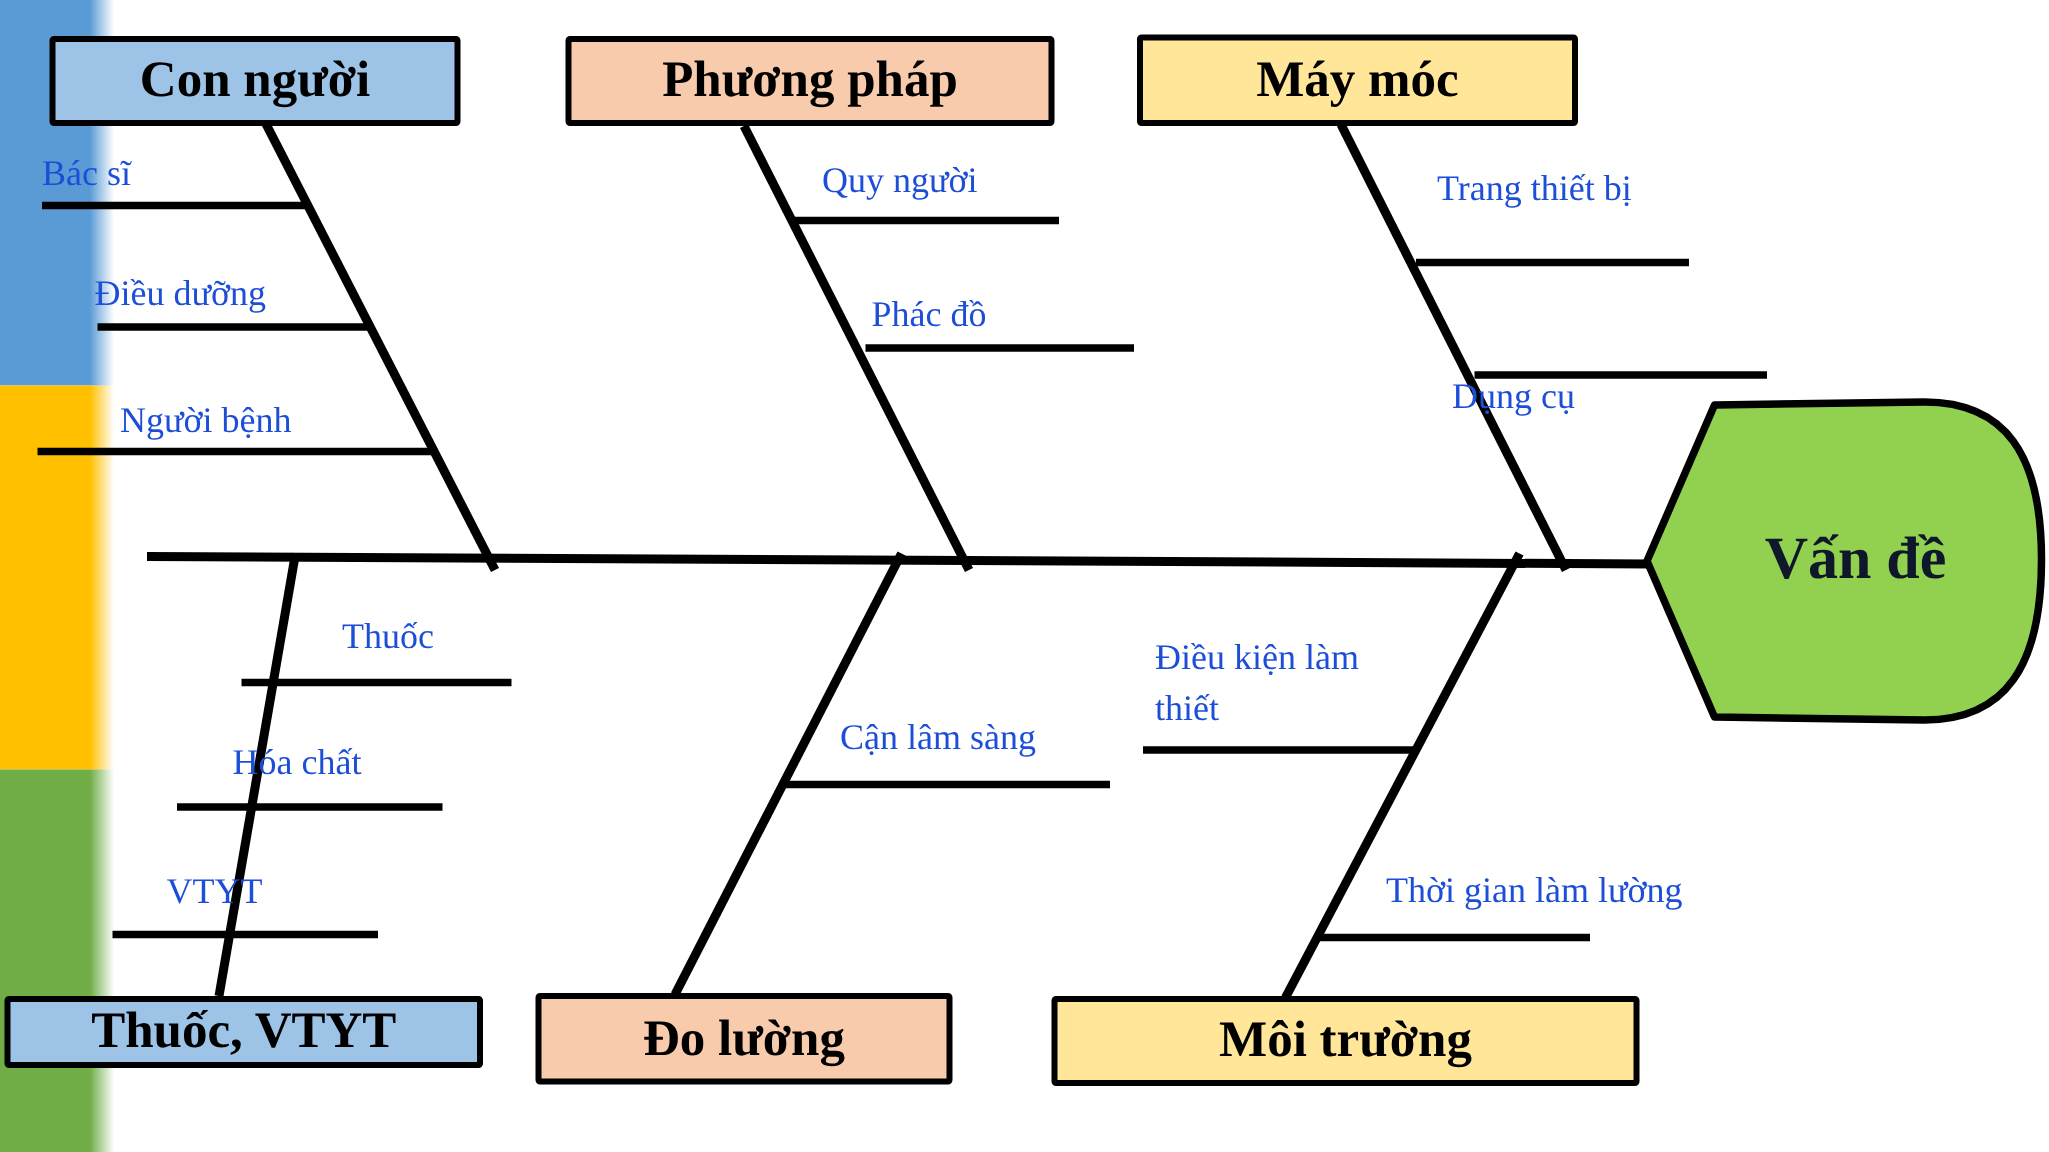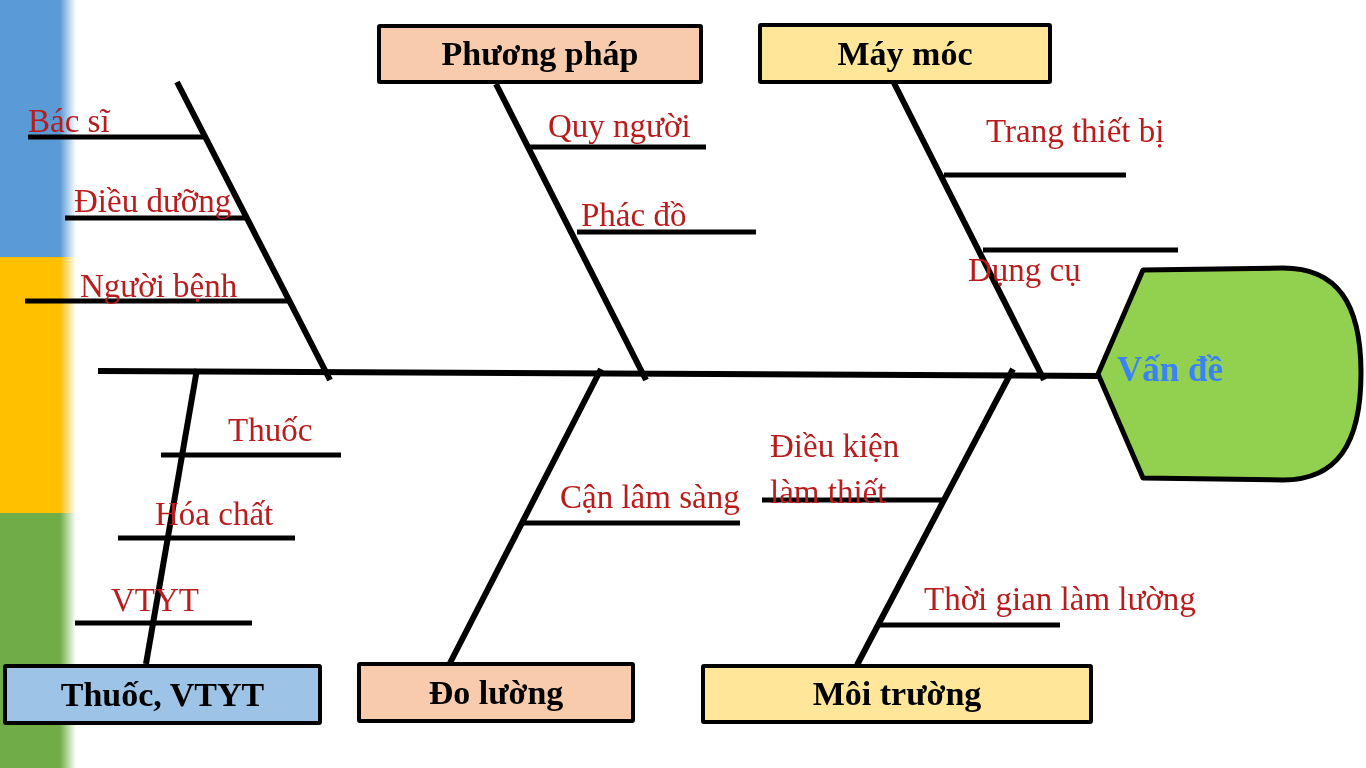--- a/index.html
+++ b/index.html
@@ -23,42 +23,42 @@
   
   .catbox{
     position:absolute;z-index:2;box-sizing:border-box;
     border:4px solid #000;border-radius:3px;
     display:flex;align-items:center;justify-content:center;
     font-weight:bold;font-size:34px;line-height:1;color:#000;
   }
   .b-connguoi {left:33px; top:24px; width:274px;height:60px;}
   .b-phuongphap{left:377px;top:24px; width:326px;height:60px;}
   .b-maymoc  {left:758px;top:23px; width:294px;height:61px;}
-  .b-thuocvtyt{left:3px;  top:664px;width:319px;height:61px;}
+  .b-thuocvtyt{left:3px;  top:664px;width:319px;height:48px;}
   .b-doluong {left:357px;top:662px;width:278px;height:61px;}
   .b-moitruong{left:701px;top:664px;width:392px;height:60px;}
   
-  .cause{position:absolute;z-index:2;font-size:33px;line-height:1.15;white-space:nowrap;color:#b91c1c;}
+  .cause{position:absolute;z-index:2;font-size:24px;line-height:1.15;white-space:nowrap;color:#1d4ed8;}
   .c-bacsi   {left:28px;  top:103px;}
-  .c-dieuduong{left:63px; top:183px;margin-left:11px;}
+  .c-dieuduong{left:63px; top:183px;}
   .c-nguoibenh{left:80px; top:268px;}
   .c-quytrinh{left:548px; top:108px;}
   .c-phacdo  {left:581px; top:197px;}
-  .c-trangthietbi{left:986px;top:113px;}
+  .c-trangthietbi{left:958px;top:113px;}
   .c-dungcu  {left:968px;top:212px;margin-top:40px;}
   .c-thuoc   {left:196px; top:412px;margin-left:32px;}
   .c-hoachat {left:155px; top:496px;}
   .c-vtyt    {left:111px; top:582px;}
   .c-canlamsang{left:560px;top:479px;}
   .c-dieukien{left:770px; top:423px;width:165px;white-space:normal;line-height:1.4;}
   .c-thoigian{left:924px; top:581px;}
   
   .head-label{
     position:absolute;z-index:2;left:1117px;top:352px;width:240px;
-    font-weight:bold;font-size:35px;line-height:1;color:#3b82f6;
+    text-align:center;font-weight:bold;font-size:40px;line-height:1;color:#0f172a;
   }
 </style>
 </head>
 <body>
 
 <div class="stage">
 
   <div class="stripe">
     <div class="seg seg-blue"></div>
     <div class="seg seg-orange"></div>
@@ -86,20 +86,21 @@
     <line class="twig" x1="944" y1="175" x2="1126" y2="175"></line>
     <line class="twig" x1="983" y1="250" x2="1178" y2="250"></line>
     <line class="twig" x1="161" y1="455" x2="341" y2="455"></line>
     <line class="twig" x1="118" y1="538" x2="295" y2="538"></line>
     <line class="twig" x1="75" y1="623" x2="252" y2="623"></line>
     <line class="twig" x1="524" y1="523" x2="740" y2="523"></line>
     <line class="twig" x1="762" y1="500" x2="946" y2="500"></line>
     <line class="twig" x1="877" y1="625" x2="1060" y2="625"></line>
   </svg>
 
+  <div class="catbox b-connguoi" style="background-color: rgb(157, 195, 230);">Con người</div>
   <div class="catbox b-phuongphap" style="background-color: rgb(248, 203, 173);">Phương pháp</div>
   <div class="catbox b-maymoc" style="background-color: rgb(255, 230, 153);">Máy móc</div>
   <div class="catbox b-thuocvtyt" style="background-color: rgb(157, 195, 230);">Thuốc, VTYT</div>
   <div class="catbox b-doluong" style="background-color: rgb(248, 203, 173);">Đo lường</div>
   <div class="catbox b-moitruong" style="background-color: rgb(255, 230, 153);">Môi trường</div>
 
   <div class="cause c-bacsi">Bác sĩ</div>
   <div class="cause c-dieuduong">Điều dưỡng</div>
   <div class="cause c-nguoibenh">Người bệnh</div>
   <div class="cause c-quytrinh">Quy người</div>

